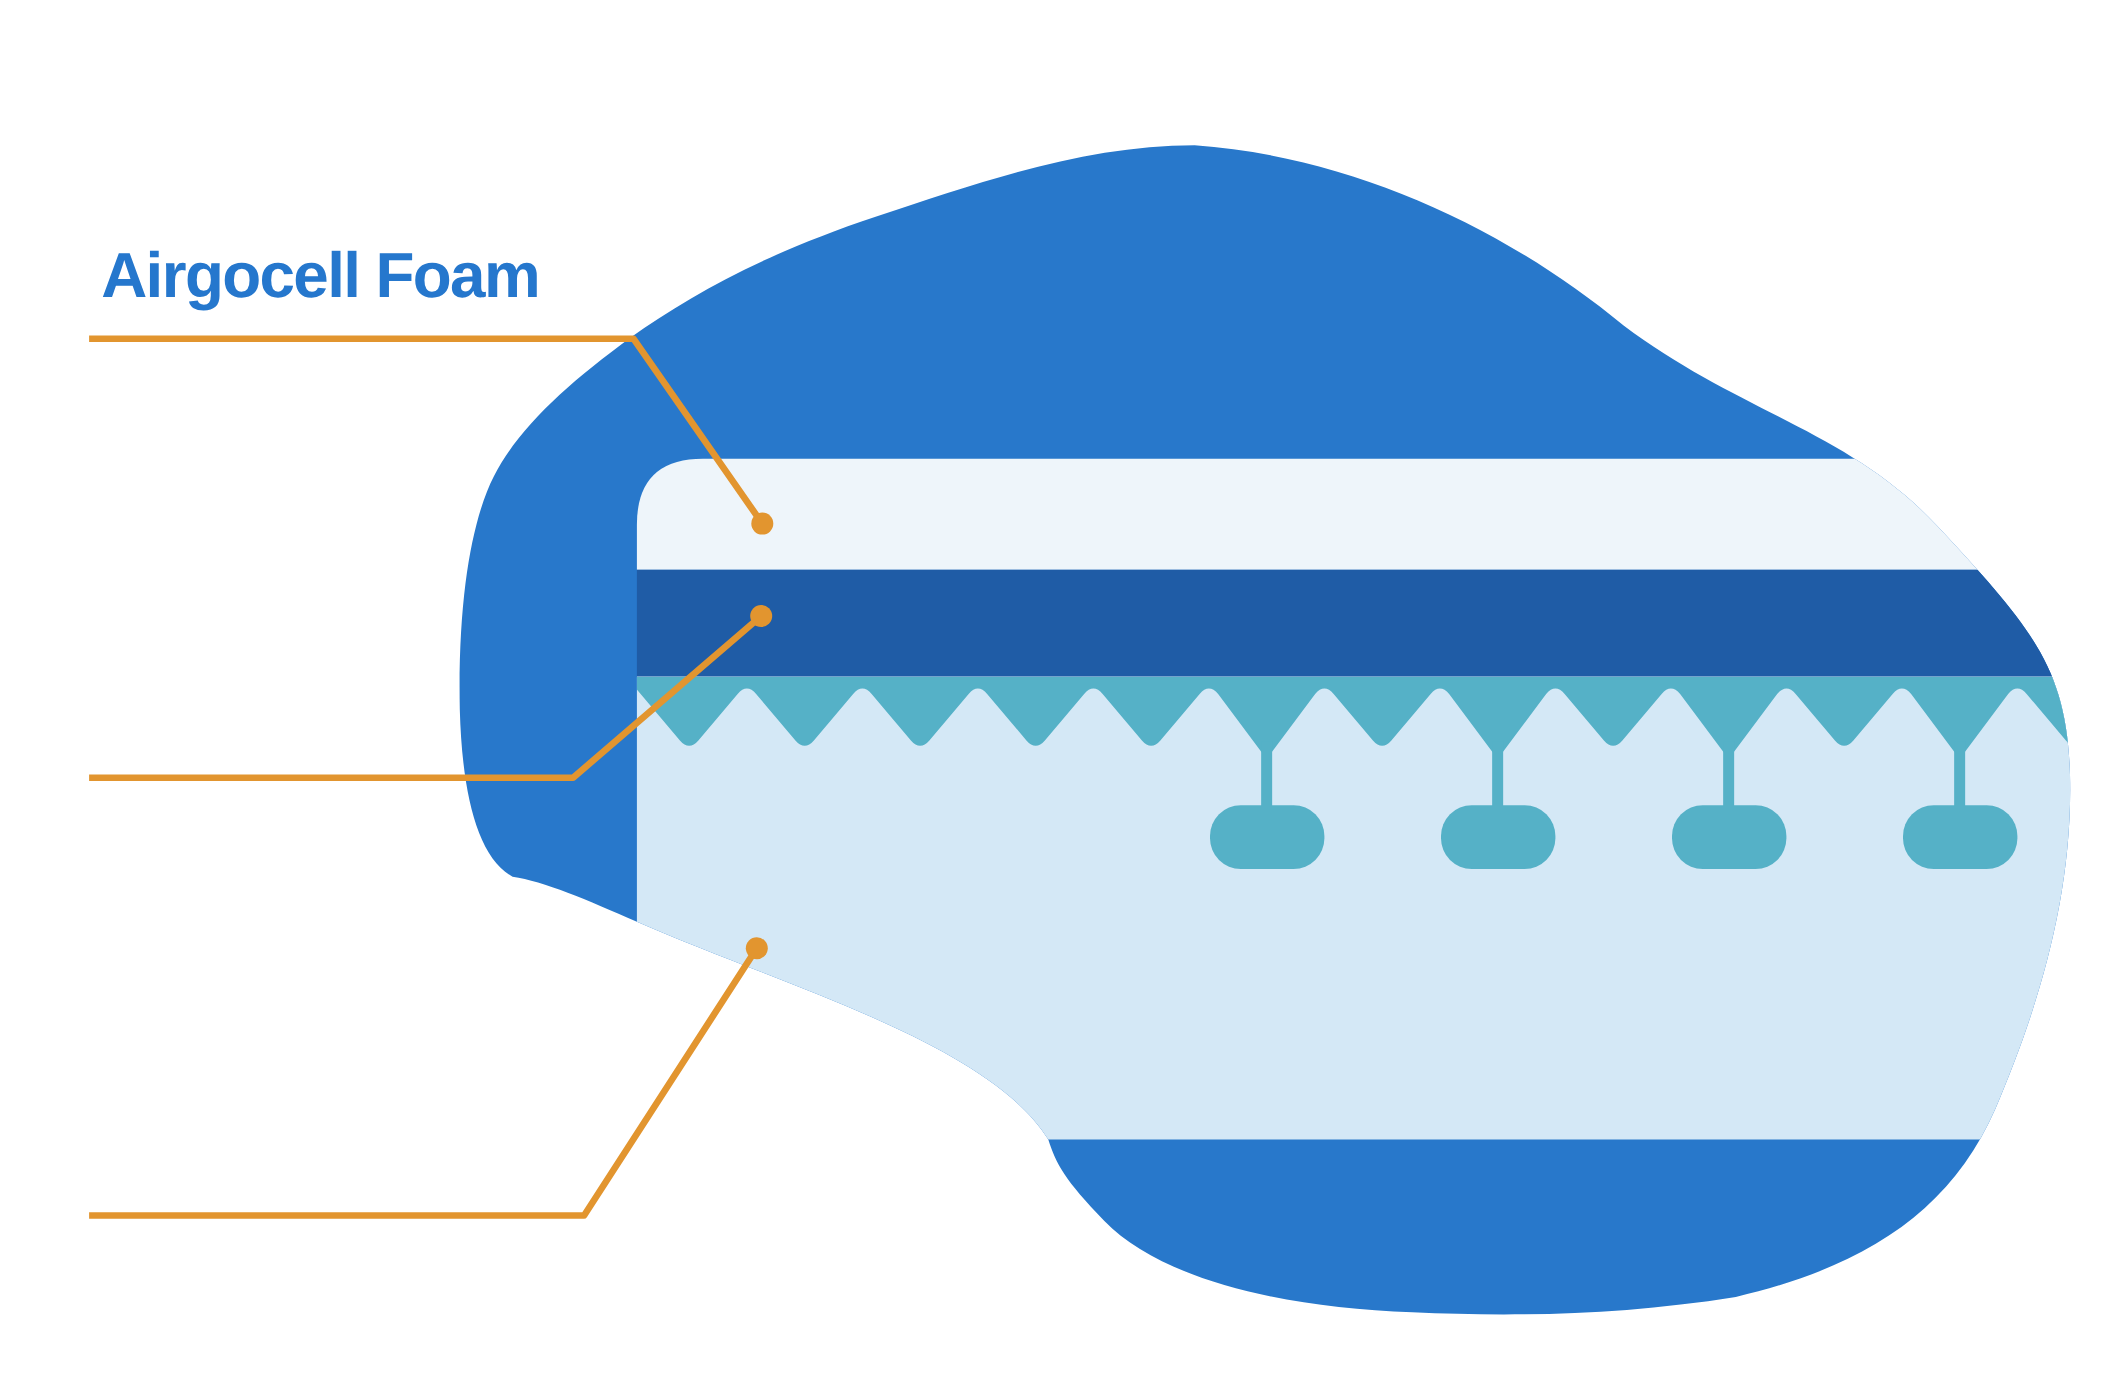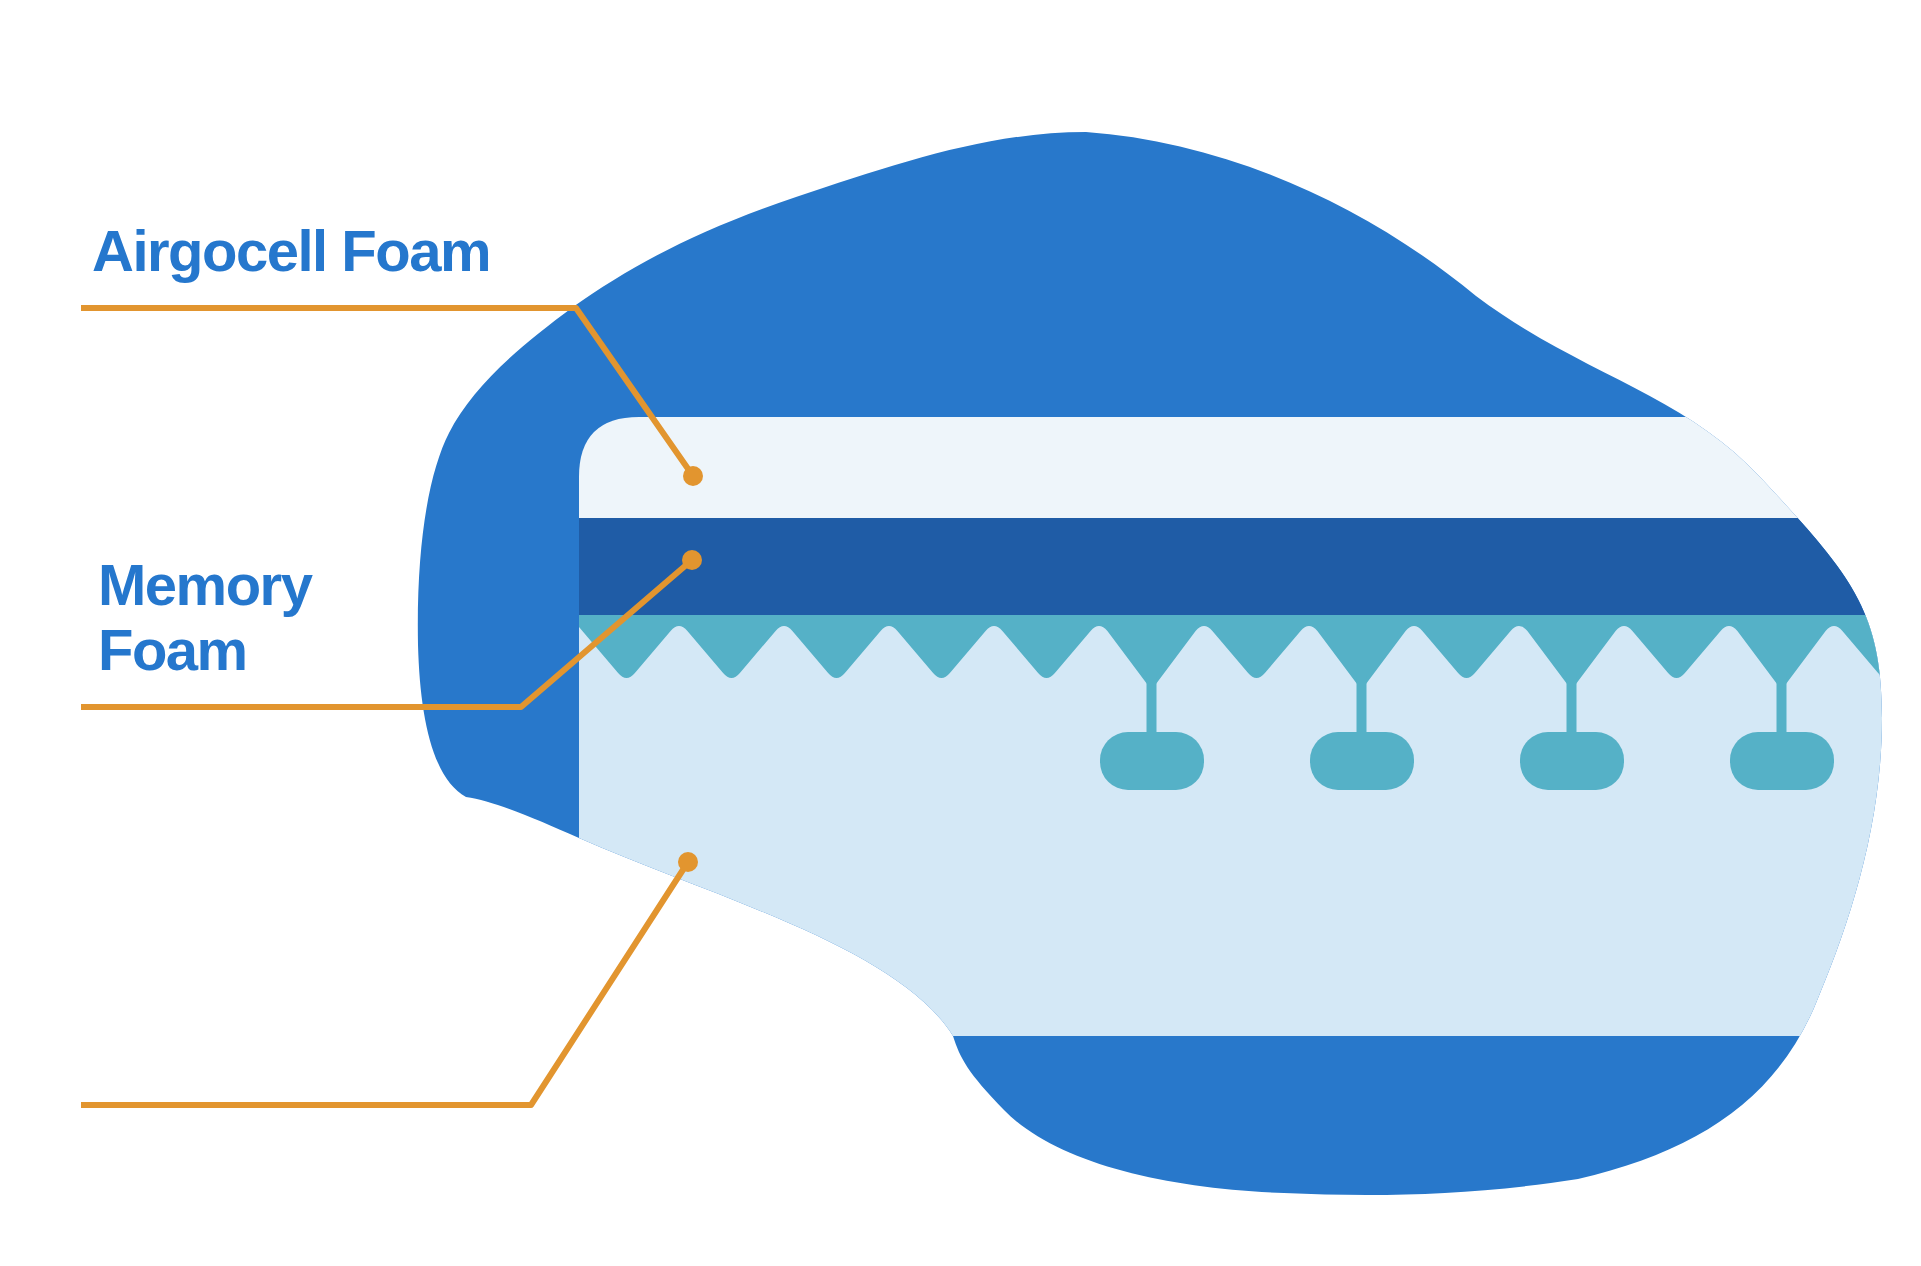--- a/index.html
+++ b/index.html
@@ -109,15 +109,13 @@
         <polyline points="65,308 560,308 677,476" fill="none" stroke="var(--connector)" stroke-width="6" stroke-linejoin="round"></polyline>
         <circle cx="677" cy="476" r="10" fill="var(--connector)"></circle>
         <polyline points="65,707 505,707 676,560" fill="none" stroke="var(--connector)" stroke-width="6" stroke-linejoin="round"></polyline>
         <circle cx="676" cy="560" r="10" fill="var(--connector)"></circle>
         <polyline points="65,1105 515,1105 672,862" fill="none" stroke="var(--connector)" stroke-width="6" stroke-linejoin="round"></polyline>
         <circle cx="672" cy="862" r="10" fill="var(--connector)"></circle>
       </g>
   </svg>
 
   <div class="label label-airgocell">Airgocell Foam</div>
-  <div class="label label-memory">Memory
-Foam</div>
 </div>
 
 </body></html>

